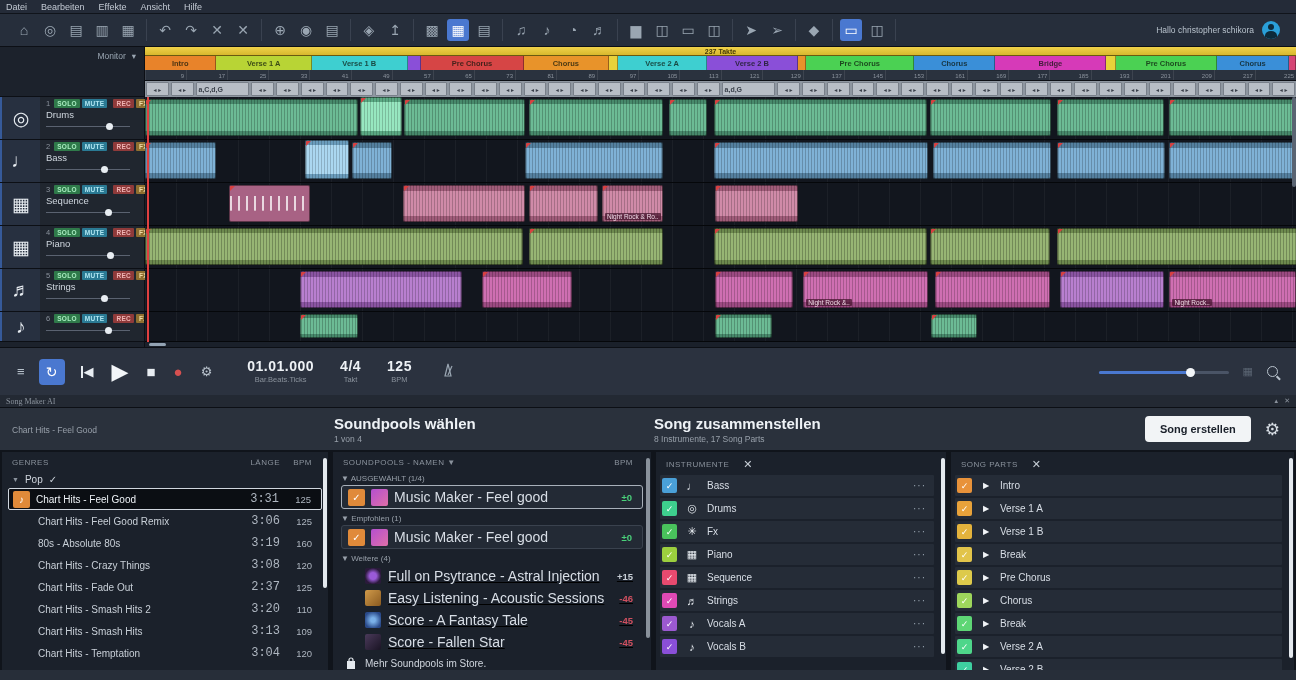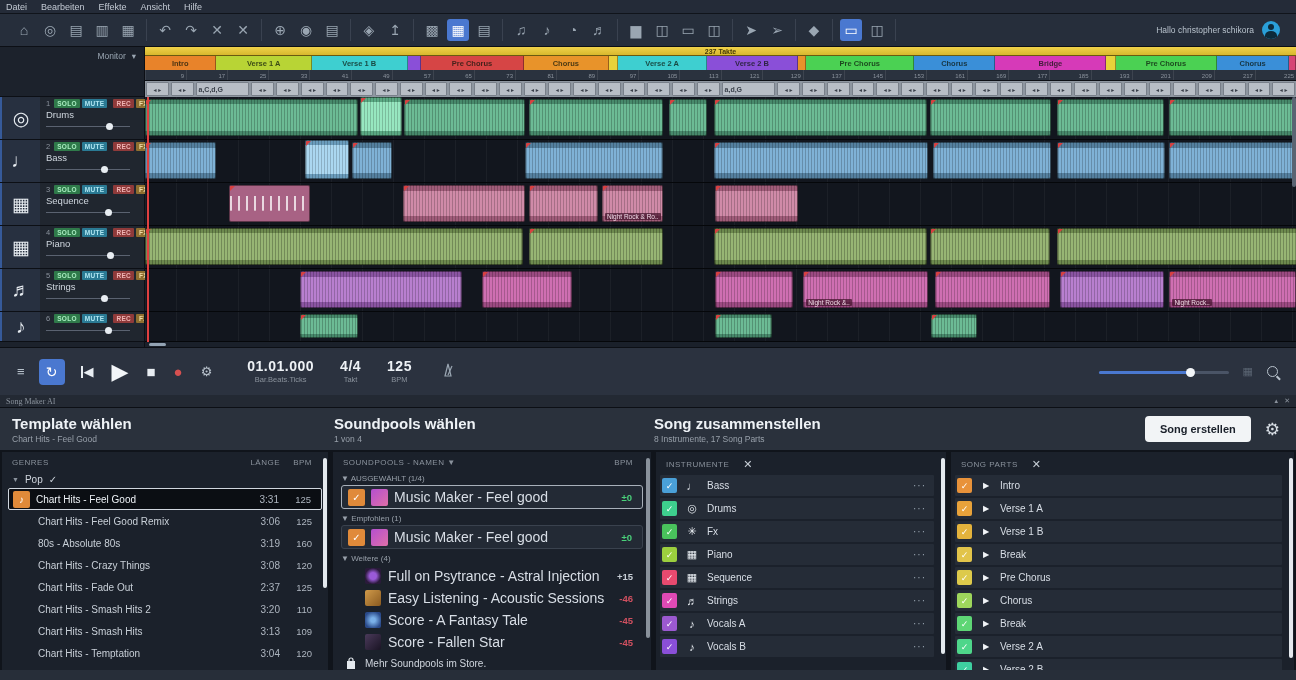--- a/index.html
+++ b/index.html
@@ -116,38 +116,38 @@
   .col-head{display:flex;align-items:center;padding:6px 10px 4px 10px;font-size:8px;letter-spacing:.5px;color:#8a929c;}
   .col-head .sp{flex:1;}
   .shuffle-x{font-size:11px;color:#c8cfd7;margin-left:14px;}
   .vbar{position:absolute;right:1px;top:6px;width:4px;border-radius:2px;background:#e4e9ee;}
   .vbar.gray{background:#8a929c;}
 
   
   .grp-row{display:flex;align-items:center;gap:6px;font-size:10px;color:#d0d6de;padding:3px 10px;}
   .t-row{height:22px;display:flex;align-items:center;padding:0 10px 0 36px;}
   .t-row .nm{flex:1;font-size:10px;color:#c8cfd7;white-space:nowrap;overflow:hidden;}
-  .t-row .ln{width:42px;text-align:right;font-size:10px;color:#aeb6c0;}
+  .t-row .ln{width:42px;text-align:right;font-size:12px;color:#aeb6c0;font-family:Liberation Mono, monospace;}
   .t-row .bp{width:38px;text-align:right;font-size:9.5px;color:#aeb6c0;padding-right:6px;}
   .t-row.sel{margin:0 6px;padding:0 4px 0 4px;background:#0b0e13;border:1px solid #d0d6de;border-radius:2px;}
   .t-row.sel .nm{color:#eef2f6;margin-left:6px;}
   .t-icon{width:17px;height:17px;background:#e08a3a;border-radius:2px;display:flex;align-items:center;justify-content:center;color:#fff;font-size:10px;flex:none;}
 
   
   .sp-grp{font-size:8px;color:#98a0aa;padding:3px 8px 2px 8px;}
   .sp-row{height:24px;margin:0 8px 2px 8px;display:flex;align-items:center;gap:6px;background:#232a35;border:1px solid #3a424e;border-radius:3px;padding:0 6px;}
   .sp-row.sel{border-color:#a8b0ba;}
   .sp-row .cb{width:17px;height:17px;background:#e08a3a;border-radius:2px;display:flex;align-items:center;justify-content:center;color:#fff;font-size:10px;flex:none;}
   .thumb{width:17px;height:17px;border-radius:2px;flex:none;}
   .sp-row .nm,.sp-row2 .nm{flex:1;font-size:14px;color:#d8dee6;white-space:nowrap;overflow:hidden;}
   .bpmv{font-size:9.5px;font-weight:bold;padding-right:4px;}
   .bpmv.green{color:#4ad07a;}
   .bpmv.red{color:#d05060;}
   .bpmv.gray{color:#c8cfd7;}
-  .sp-row2{height:22px;display:flex;align-items:center;gap:7px;padding:0 14px 0 32px;}
+  .sp-row2{height:22px;display:flex;align-items:center;gap:7px;padding:0 14px 0 32px;text-decoration:underline;}
   .sp-row2 .thumb{width:16px;height:16px;}
   .store-row{display:flex;align-items:center;gap:8px;padding:4px 8px 0 12px;font-size:10px;color:#d0d6de;}
 
   
   .i-row{height:21px;margin:0 12px 2px 4px;background:#252c37;display:flex;align-items:center;gap:7px;padding:0 6px 0 0;border-radius:1px;}
   .i-cb{width:15px;height:15px;border-radius:2px;display:flex;align-items:center;justify-content:center;color:#fff;font-size:9px;flex:none;margin-left:2px;}
   .i-ic{width:16px;text-align:center;color:#e8edf2;font-size:11px;flex:none;}
   .i-nm{flex:1;font-size:10px;color:#d8dee6;white-space:nowrap;overflow:hidden;}
   .i-menu{color:#9aa6b2;font-size:10px;letter-spacing:1px;padding-right:2px;}
   .p-play{width:14px;text-align:center;color:#f2f5f8;font-size:8px;flex:none;}
@@ -540,21 +540,20 @@
   <div class="songmaker">
     <div class="sm-titlebar">
       <span class="t">Song Maker AI</span>
       <span class="ic">
           <span>▴</span>
           <span>✕</span>
         </span>
     </div>
     <div class="sm-headers">
       <div class="smh w1">
-        <span class="t">Template wählen</span>
         <span class="s">Chart Hits - Feel Good</span>
       </div>
       <div class="smh w2">
         <span class="t">Soundpools wählen</span>
         <span class="s">1 von 4</span>
       </div>
       <div class="smh w3">
         <span class="t">Song zusammenstellen</span>
         <span class="s">8 Instrumente, 17 Song Parts</span>
       </div>

